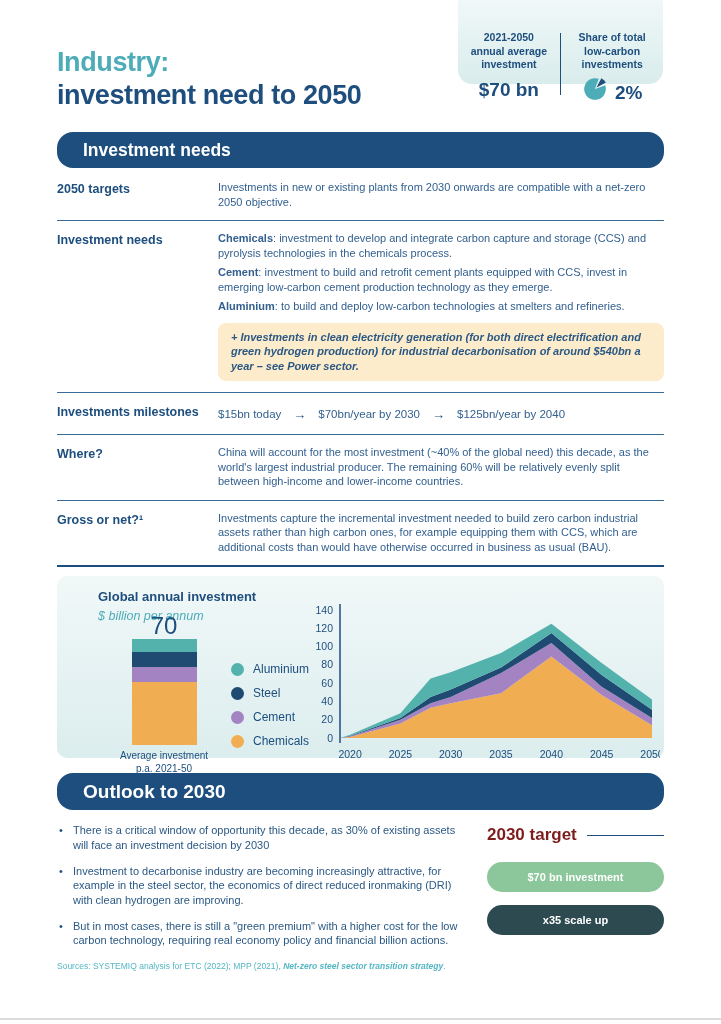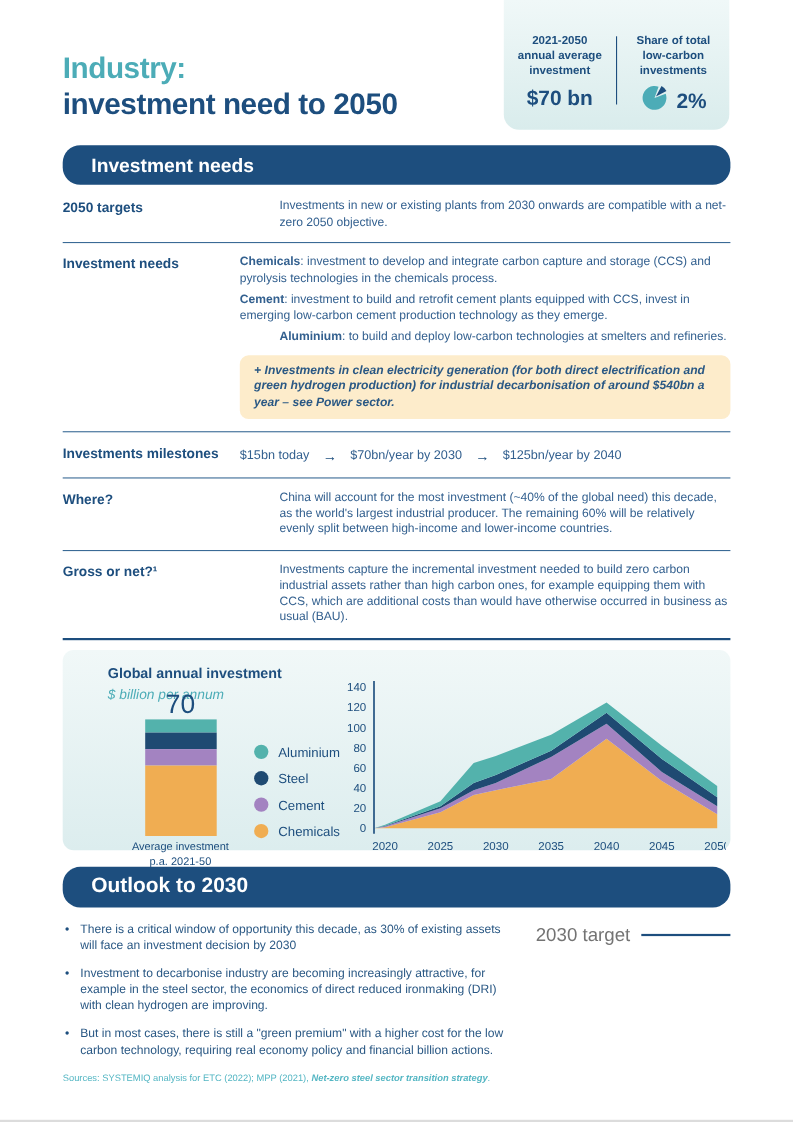--- a/index.html
+++ b/index.html
@@ -4,21 +4,21 @@
 <style>
   * { box-sizing: border-box; }
   body { margin:0; background:#ffffff; font-family:"Liberation Sans", sans-serif; }
   .page { position:relative; width:721px; height:1024px; margin:0 auto; background:#fff; overflow:hidden; }
 
   
   .header { position:relative; height:132px; }
   .title-block { position:absolute; left:57px; top:46px; font-weight:bold; font-size:27px; line-height:33px; letter-spacing:-0.4px; }
   .title-accent { display:block; color:#4cacb7; }
   .title-main { display:block; color:#1d4e7e; }
-  .stat-card { position:absolute; left:458px; top:0; width:205px; height:118px;
+  .stat-card { position:absolute; left:458px; top:0; width:205px; height:84px;
                background:linear-gradient(180deg,#f0f8f8 0%, #d9ecec 100%);
                border-radius:0 0 14px 14px; display:flex; }
   .stat { flex:1; display:flex; flex-direction:column; align-items:center; padding-top:31px; }
   .stat-label { font-size:10.5px; font-weight:bold; color:#1d4e7e; text-align:center; line-height:1.3; white-space:pre-line; }
   .stat-value { margin-top:7px; font-size:19px; font-weight:bold; color:#1d4e7e; }
   .stat-value-row { display:flex; align-items:center; gap:7px; margin-top:3px; }
   .stat-divider { width:1.5px; height:62px; background:#1d4e7e; margin-top:33px; }
 
   .content { margin:0 57px; width:607px; }
 
@@ -27,21 +27,21 @@
                  padding-left:26px; color:#fff; font-weight:bold; font-size:17.5px; }
   .section-bar.lg { height:37px; font-size:19px; }
 
   
   #rows { margin-top:2px; }
   .trow { display:flex; padding:10px 0 11px; border-bottom:1px solid #3a6a96; }
   .trow:last-child { border-bottom:2.5px solid #1d4e7e; }
   .tlabel { width:161px; flex:none; font-size:12.5px; font-weight:bold; color:#1d4e7e; padding-top:2px; }
   .tcontent { flex:1; font-size:11px; color:#33608f; line-height:1.32; }
   .tcontent p { margin:0 0 5px; }
-  .tcontent p:last-of-type { margin-bottom:0;margin-left:36px; }
+  .tcontent p:last-of-type { margin-bottom:0; }
   .b { font-weight:bold; }
   .i { font-style:italic;font-weight:bold; }
   .callout { margin-top:9px; background:#fdeccb; border-radius:8px; padding:7px 13px; color:#2a5884; line-height:1.35; }
   .milestones { display:flex; align-items:center; gap:12px; font-size:11.5px; color:#33608f; padding-top:3px; }
   .milestones .arrow { color:#1d4e7e; font-weight:bold; font-size:13px; }
 
   
   .chart-card { position:relative; margin-top:9px; height:182px; border-radius:10px;
                 background:linear-gradient(180deg,#f1f8f8 0%, #dcedee 100%); }
   .chart-title { position:absolute; left:41px; top:13px; font-size:13px; font-weight:bold; color:#1d4e7e; }
@@ -59,21 +59,21 @@
   .tick { font-size:10.5px; fill:#1d4e7e; font-family:"Liberation Sans", sans-serif; }
 
   
   .outlook-bar { margin-top:15px; }
   .outlook { display:flex; margin-top:13px; }
   .bullets { width:412px; display:flex; flex-direction:column; gap:11px; }
   .bullet { display:flex; font-size:11px; color:#2a5884; line-height:1.33; }
   .bullet .dot { width:16px; flex:none; color:#1d4e7e; padding-left:2px; }
   .target-col { margin-left:auto; width:177px; }
   .target-head { display:flex; align-items:center; padding-top:2px; }
-  .target-head .th { font-size:17px; font-weight:normal; color:#737373;text-align:center; }
+  .target-head .th { font-size:17px; font-weight:bold; color:#7f1d1d;text-align:center; }
   .target-rule { flex:1; height:1.5px; background:#1d4e7e; margin-left:10px; }
   .pill { height:30px; border-radius:15px; display:flex; align-items:center; justify-content:center;
           color:#fff; font-weight:bold; font-size:11px; margin-top:13px; }
   .pill:first-of-type { margin-top:17px; }
 
   
   .footer { margin-top:12px; font-size:8.5px; color:#54b6c3; line-height:1.5; }
   .bottom-line { position:absolute; left:0; right:0; bottom:4px; height:2px; background:#dcdcdc; }
 </style>
 </head>
@@ -232,20 +232,24 @@
           <div class="bullet">
             <span class="dot">•</span>
             <span>But in most cases, there is still a "green premium" with a higher cost for the low carbon technology, requiring real economy policy and financial billion actions.</span>
           </div>
         </div>
       <div class="target-col">
         <div class="target-head">
           <span class="th">2030 target</span>
           <span class="target-rule"></span>
         </div>
+        <div id="pills">
+            <div class="pill" style="background: rgb(139, 199, 154);">$70 bn investment</div>
+            <div class="pill" style="background: rgb(44, 74, 79);">x35 scale up</div>
+          </div>
       </div>
     </div>
 
     <div class="footer" id="footer">
         <div class="fline"><span>Sources: SYSTEMIQ analysis for ETC (2022); MPP (2021), </span><span class="i">Net-zero steel sector transition strategy</span><span>.</span></div>
       </div>
   </div>
 
   <div class="bottom-line"></div>
 </div>

